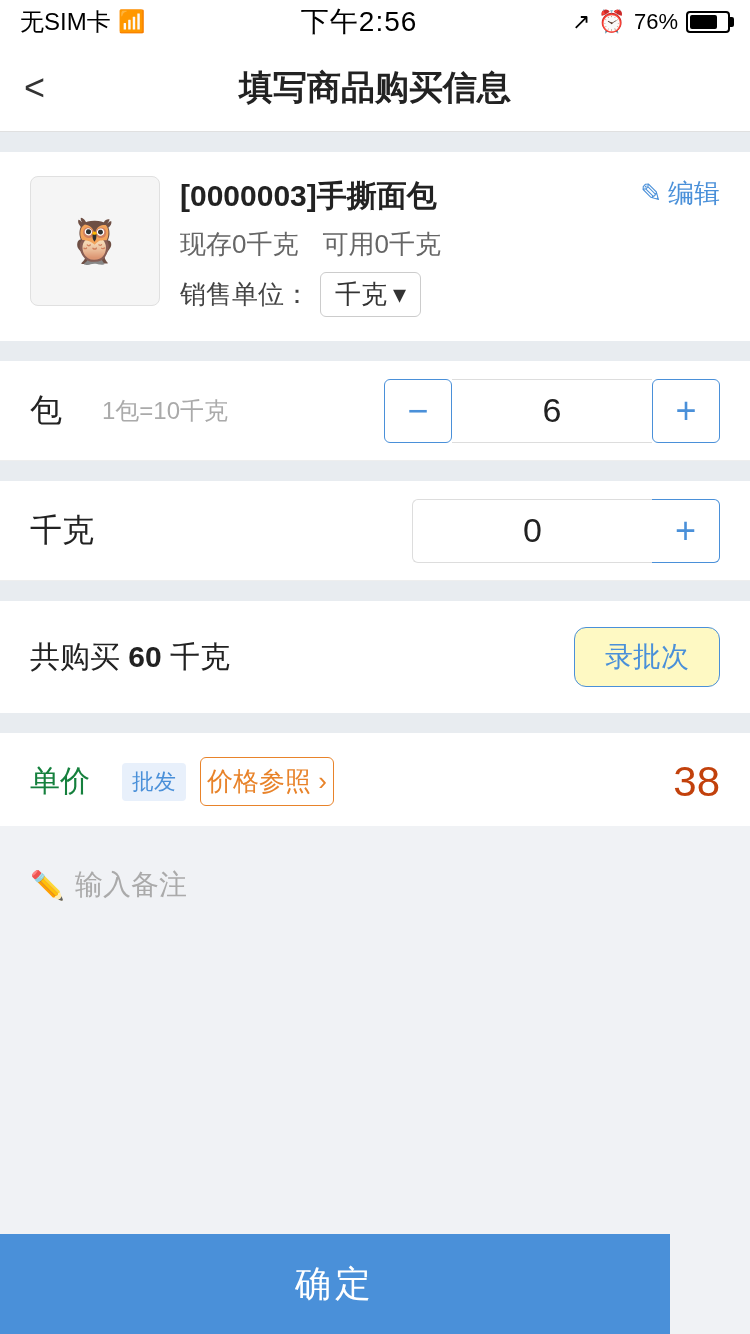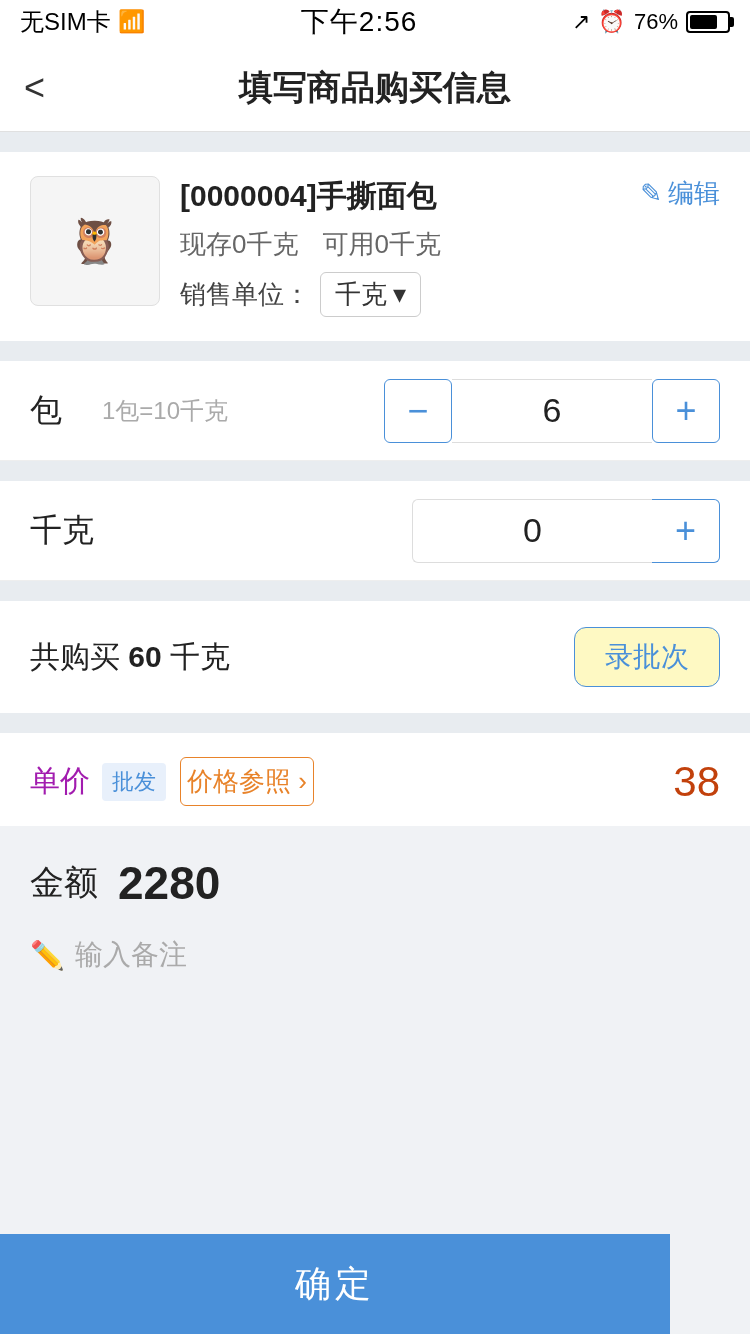--- a/index.html
+++ b/index.html
@@ -243,22 +243,22 @@
     
     .price-section {
       background: #fff;
       margin-top: 0;
       padding: 24px 30px 20px 30px;
       display: flex;
       align-items: center;
     }
     .price-label {
       font-size: 30px;
-      color: #a21caf;
-      margin-right: 12px;
+      color: #15803d;
+      margin-right: 32px;
     }
     .price-tag {
       font-size: 22px;
       color: #4a90d9;
       background: #e8f0fb;
       border-radius: 4px;
       padding: 4px 10px;
       margin-right: 14px;
     }
     .price-ref-btn {
@@ -367,21 +367,21 @@
   <div class="nav-title">填写商品购买信息</div>
 </div>
 
 <div class="divider"></div>
 
 <div class="product-card">
   <div class="product-image">
     <span class="owl-icon">🦉</span>
   </div>
   <div class="product-info">
-    <div class="product-name">[0000004]手撕面包</div>
+    <div class="product-name">[0000003]手撕面包</div>
     <div class="product-stock">
       <span>现存0千克</span>
       <span>可用0千克</span>
     </div>
     <div class="product-unit">
       <span>销售单位：</span>
       <div class="unit-select">
         <span>千克</span>
         <span>▾</span>
       </div>
@@ -431,24 +431,20 @@
 <div class="price-section">
   <span class="price-label">单价</span>
   <span class="price-tag">批发</span>
   <button class="price-ref-btn">
     <span>价格参照 ›</span>
   </button>
   <span class="price-value">38</span>
 </div>
 
 <div class="amount-section">
-  <div class="amount-row">
-    <span class="amount-label">金额</span>
-    <span class="amount-value">2280</span>
-  </div>
   <div class="note-row">
     <span class="note-icon">✏️</span>
     <span class="note-text">输入备注</span>
   </div>
 </div>
 
 <div class="page-fill" style="min-height: 340px;"></div>
 
 <div class="confirm-btn">确定</div>
 

